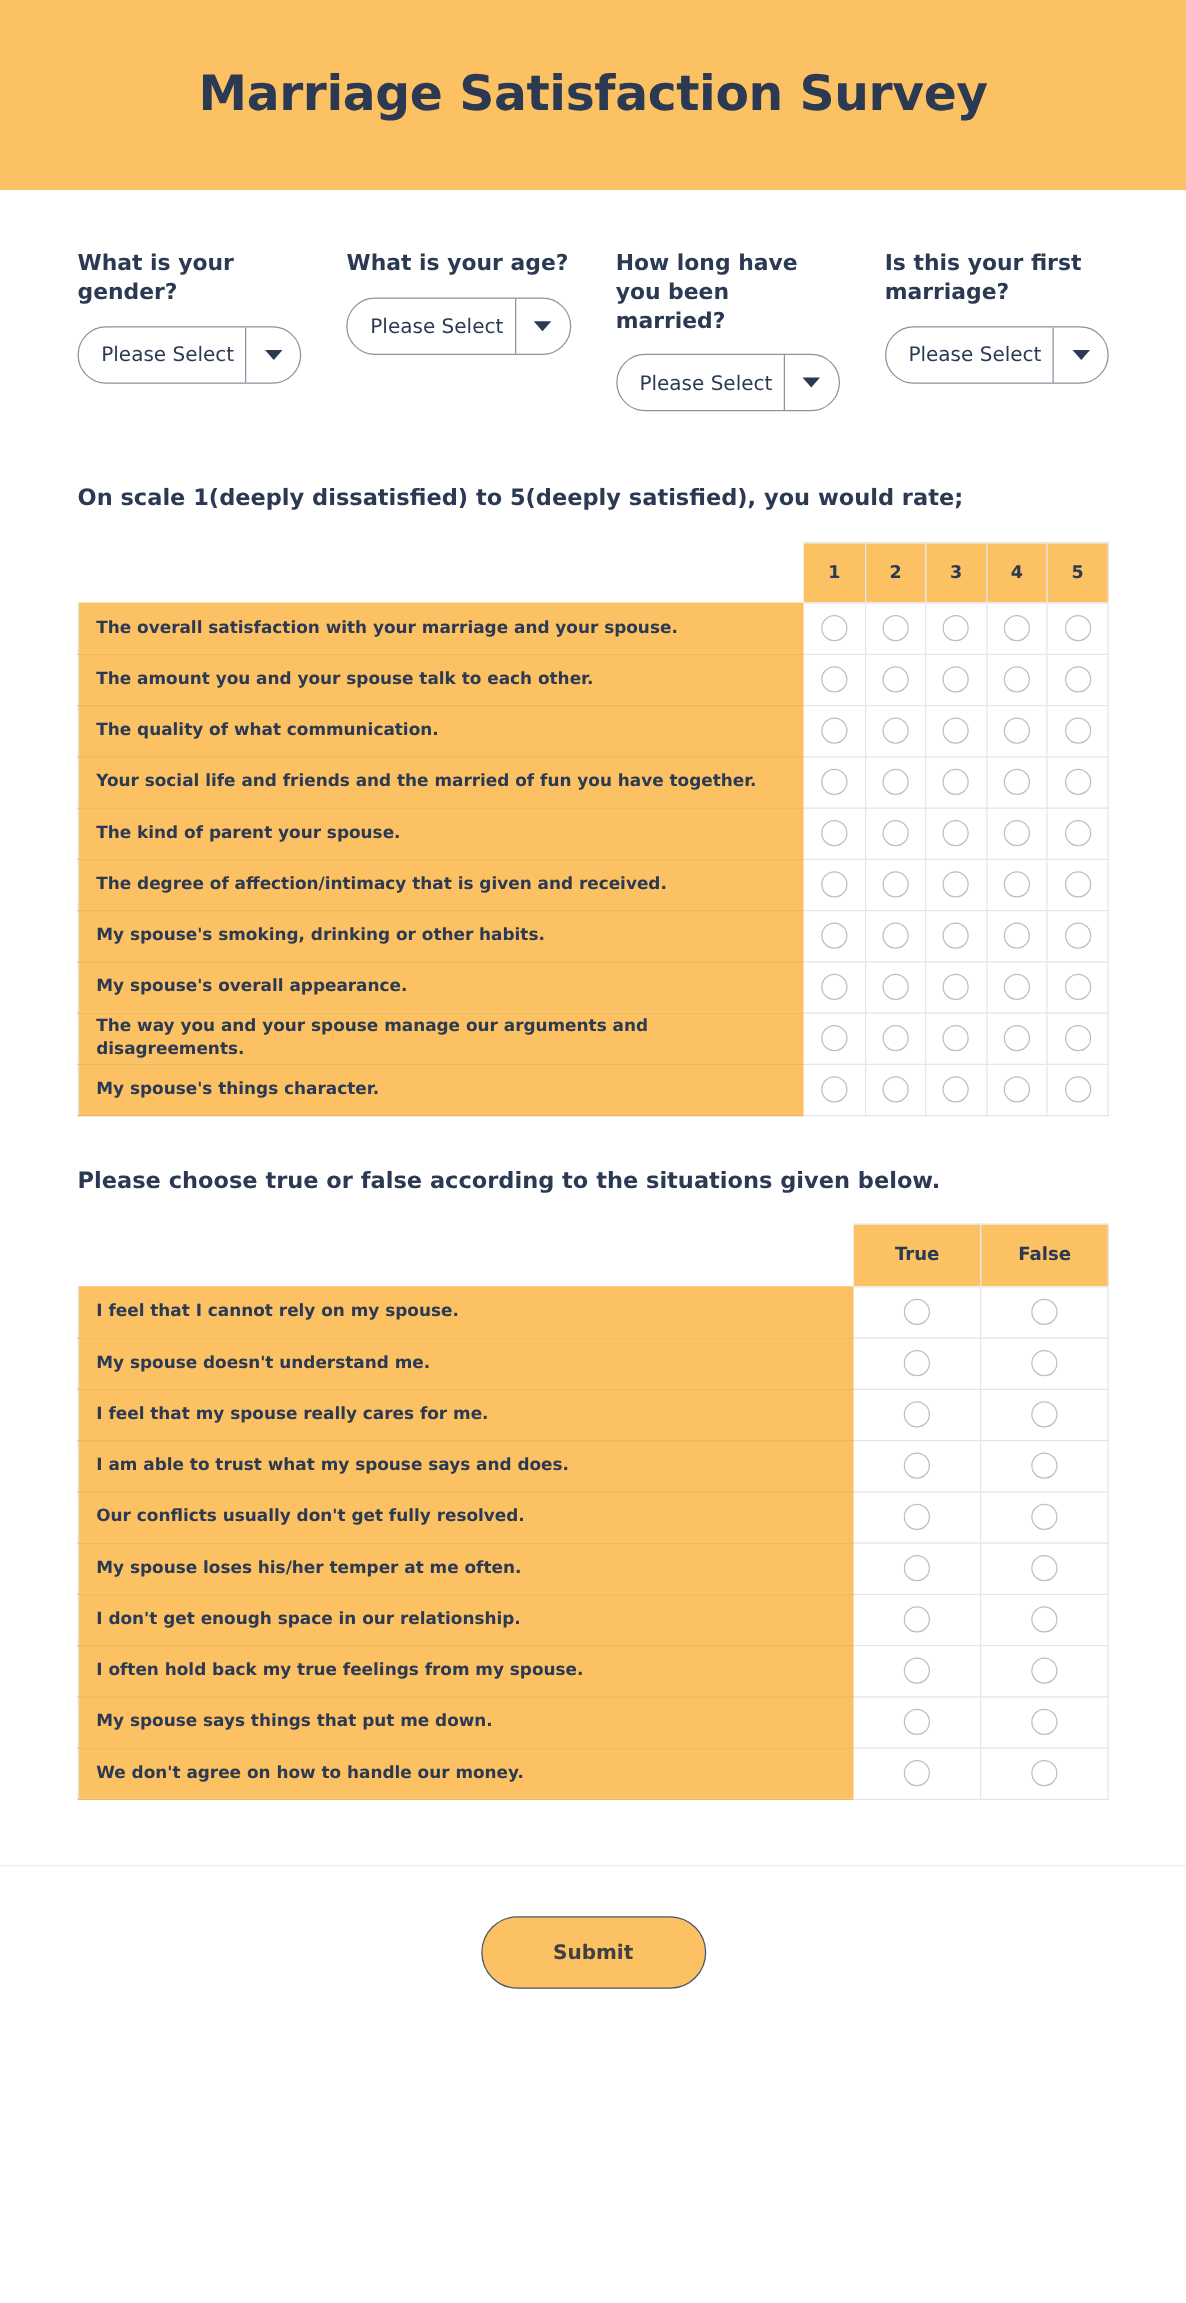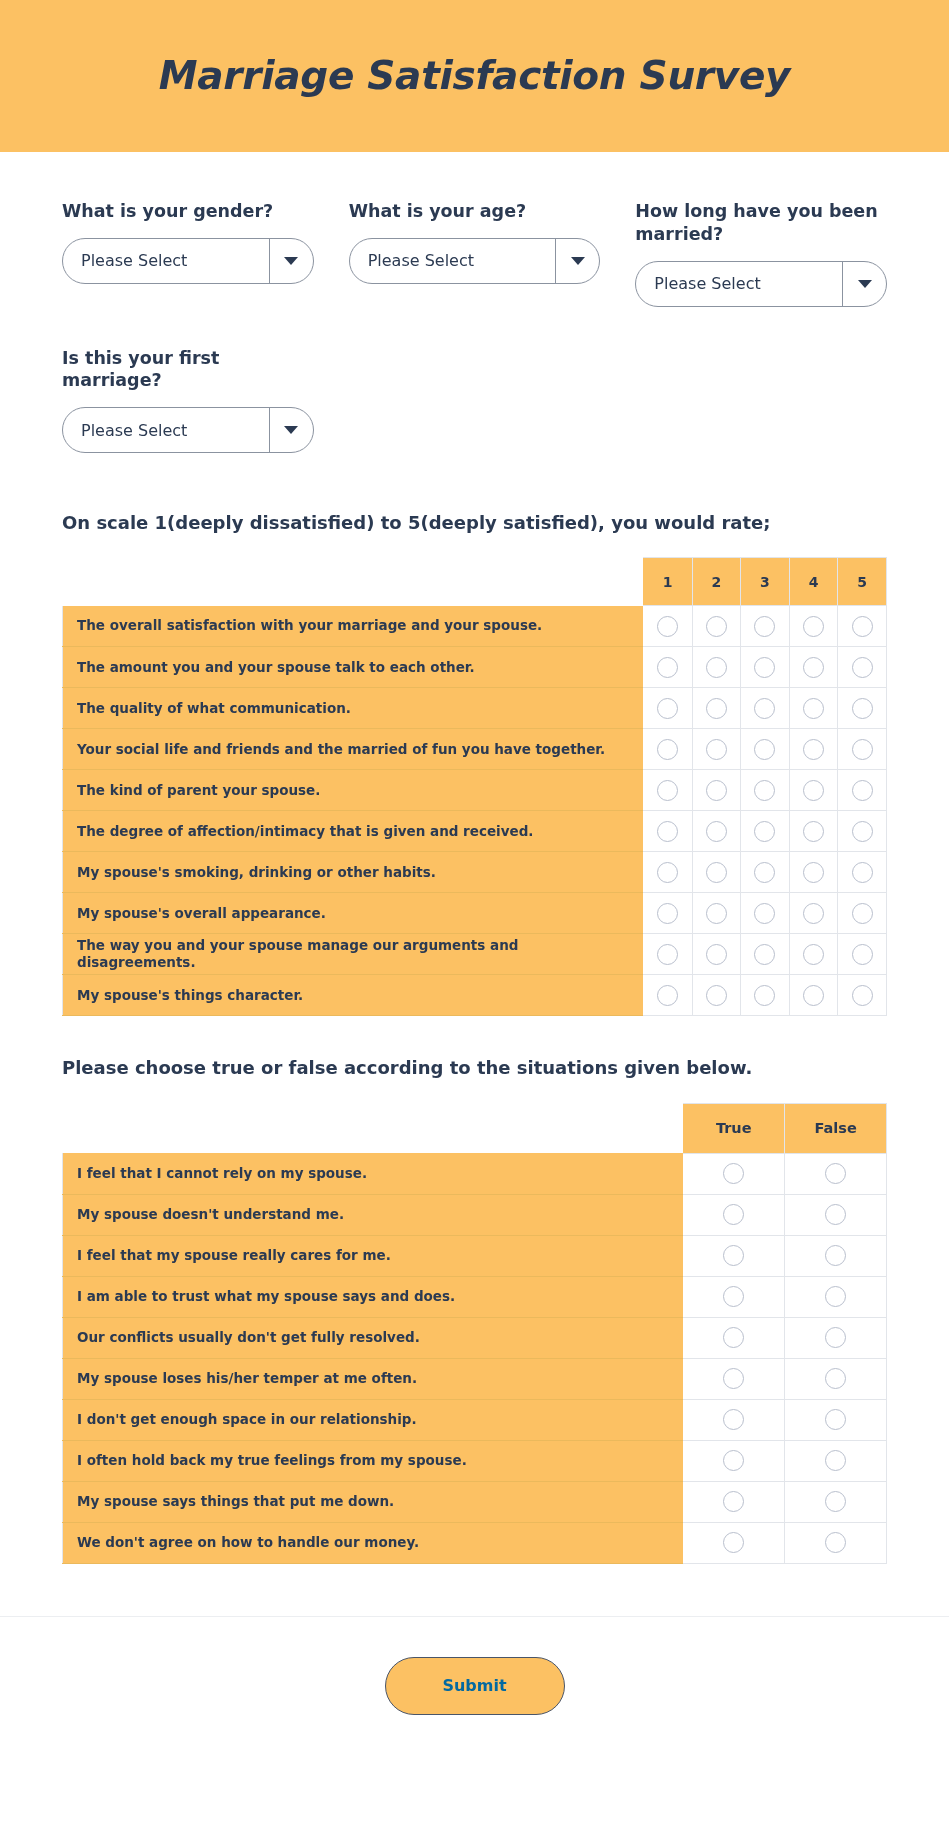--- a/index.html
+++ b/index.html
@@ -32,34 +32,34 @@
     padding: 0 40px;
   }
 
   .form-title {
     font-size: 39px;
     font-weight: 700;
     color: #2b3a52;
     letter-spacing: -0.3px;
     text-align: center;
     line-height: 1.15;
-    font-style: italic;
   }
 
   
   .form-body {
     padding: 26px 62px 0 62px;
   }
 
   
   .field-grid {
     display: grid;
-    grid-template-columns: 1fr 1fr 1fr;
+    grid-template-columns: 1fr 1fr 1fr 1fr;
     column-gap: 35px;
     row-gap: 0;
+    gap: 36px;
   }
 
   .field {
     padding-top: 22px;
     padding-bottom: 18px;
   }
 
   .field-label {
     font-size: 17.5px;
     font-weight: 700;
@@ -222,21 +222,21 @@
   .form-footer {
     margin-top: 52px;
     border-top: 1px solid #eceef1;
     padding: 40px 0 60px 0;
     display: flex;
     justify-content: center;
   }
 
   .submit-button {
     background: #fcc163;
-    color: #0369a1;
+    color: #404040;
     border: 1px solid #4a5568;
     border-radius: 999px;
     font-family: "DejaVu Sans", "Liberation Sans", sans-serif;
     font-size: 16px;
     font-weight: 700;
     width: 180px;
     height: 58px;
     cursor: pointer;
   }
 </style>

